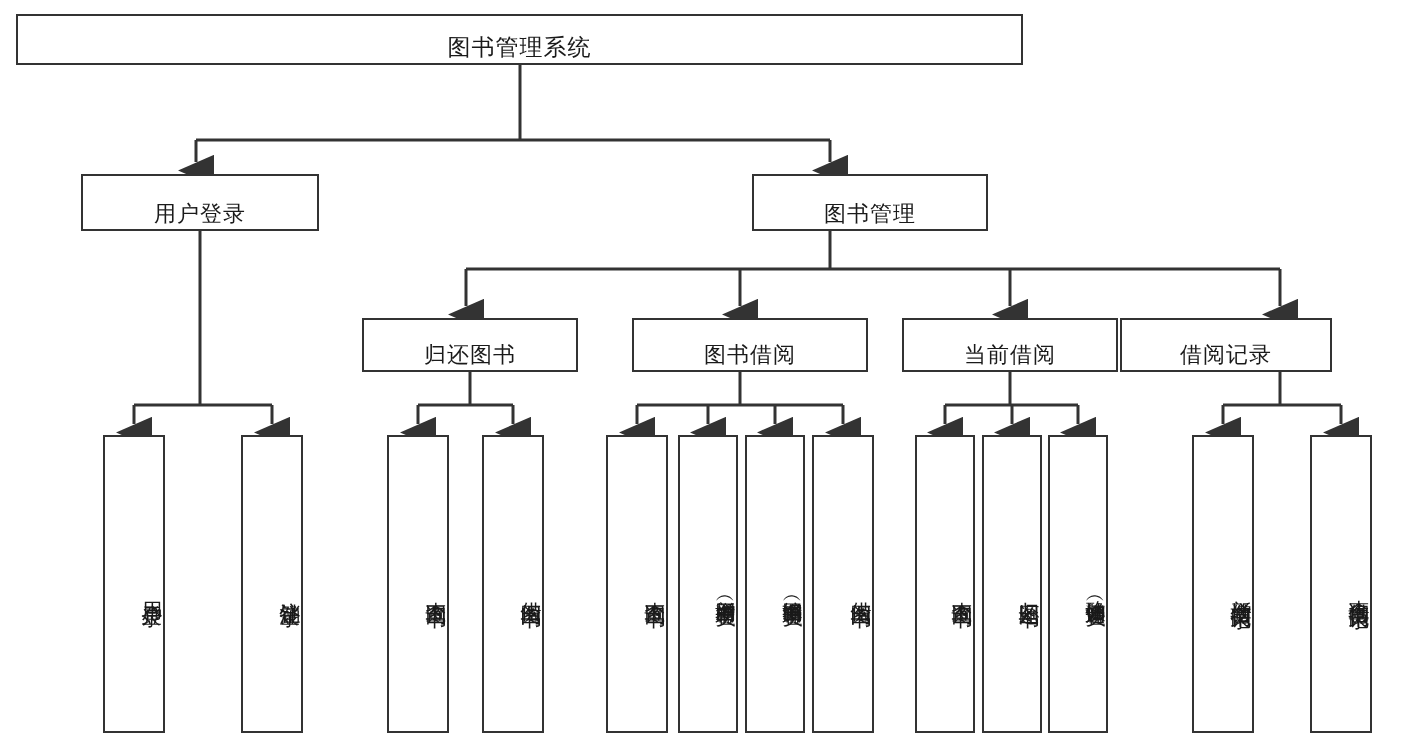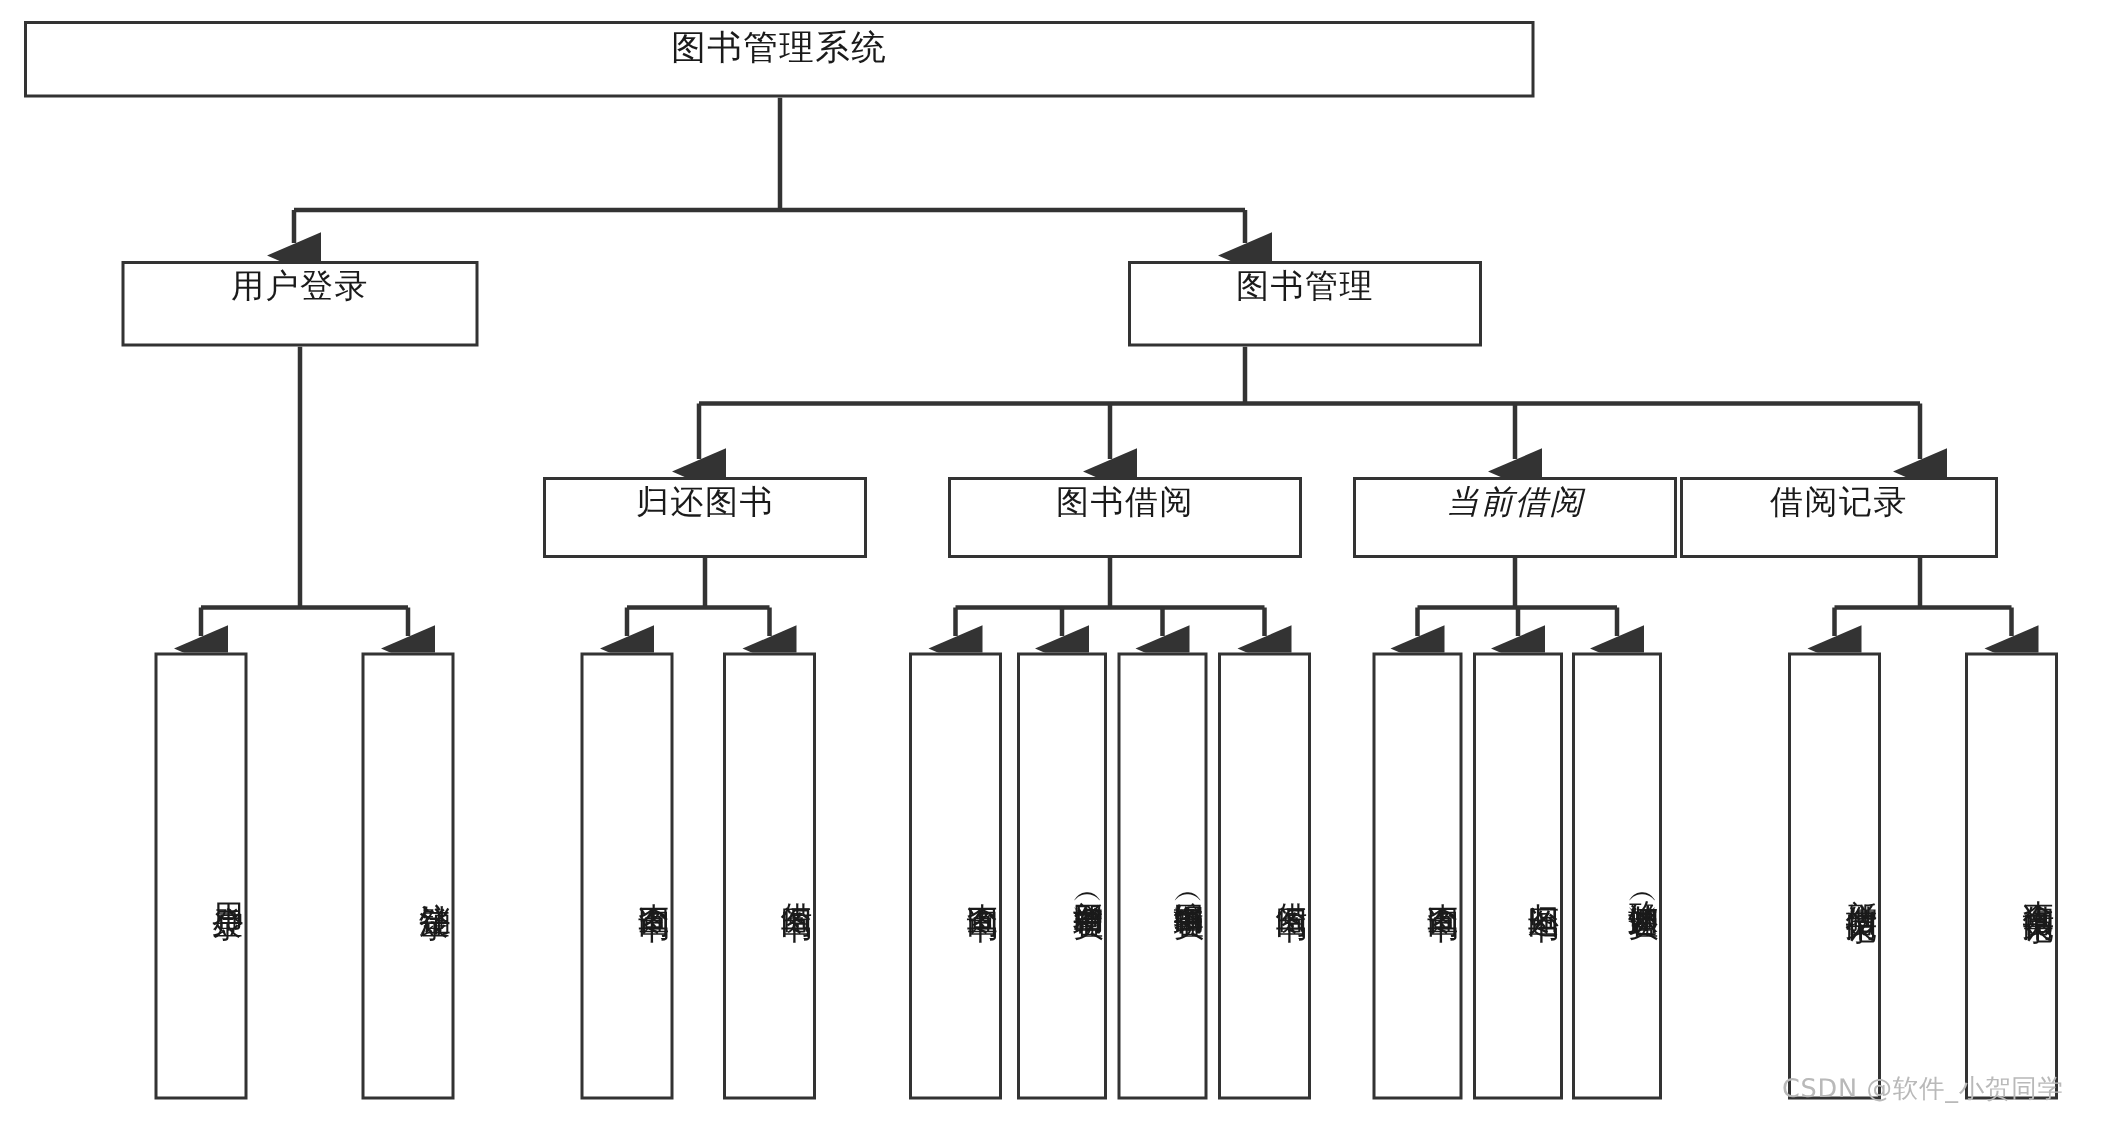--- a/index.html
+++ b/index.html
@@ -24,21 +24,21 @@
     width: 1405px;
     height: 747px;
     pointer-events: none;
   }
   .node {
     position: absolute;
     box-sizing: border-box;
     background: #ffffff;
     border: 2px solid #333333;
     display: flex;
-    align-items: flex-start;
+    align-items: flex-end;
     justify-content: center;
     color: #1a1a1a;
   }
   .node.horiz {
     font-size: 22px;
     letter-spacing: 1px;
     white-space: nowrap;
   }
   .node.root {
     font-size: 23px;
@@ -132,21 +132,21 @@
       </div>
       <div class="node horiz" style="left: 752px; top: 174px; width: 236px; height: 57px;">
         <span>图书管理</span>
       </div>
       <div class="node horiz" style="left: 362px; top: 318px; width: 216px; height: 54px;">
         <span>归还图书</span>
       </div>
       <div class="node horiz" style="left: 632px; top: 318px; width: 236px; height: 54px;">
         <span>图书借阅</span>
       </div>
-      <div class="node horiz" style="left: 902px; top: 318px; width: 216px; height: 54px; font-style: italic;">
+      <div class="node horiz" style="left: 902px; top: 318px; width: 216px; height: 54px;">
         <span>当前借阅</span>
       </div>
       <div class="node horiz" style="left: 1120px; top: 318px; width: 212px; height: 54px;">
         <span>借阅记录</span>
       </div>
       <div class="node vert" style="left: 103px; top: 435px; width: 62px; height: 298px;">
         <span>用户登录</span>
       </div>
       <div class="node vert" style="left: 241px; top: 435px; width: 62px; height: 298px;">
         <span>注销登录</span>
@@ -179,14 +179,13 @@
         <span>确认归还（管理员）</span>
       </div>
       <div class="node vert" style="left: 1192px; top: 435px; width: 62px; height: 298px;">
         <span>新增借阅记录</span>
       </div>
       <div class="node vert" style="left: 1310px; top: 435px; width: 62px; height: 298px;">
         <span>查询借阅记录</span>
       </div>
     </div>
 
-  <div class="watermark">CSDN @软件_小贺同学</div>
 </div>
 
 </body></html>

